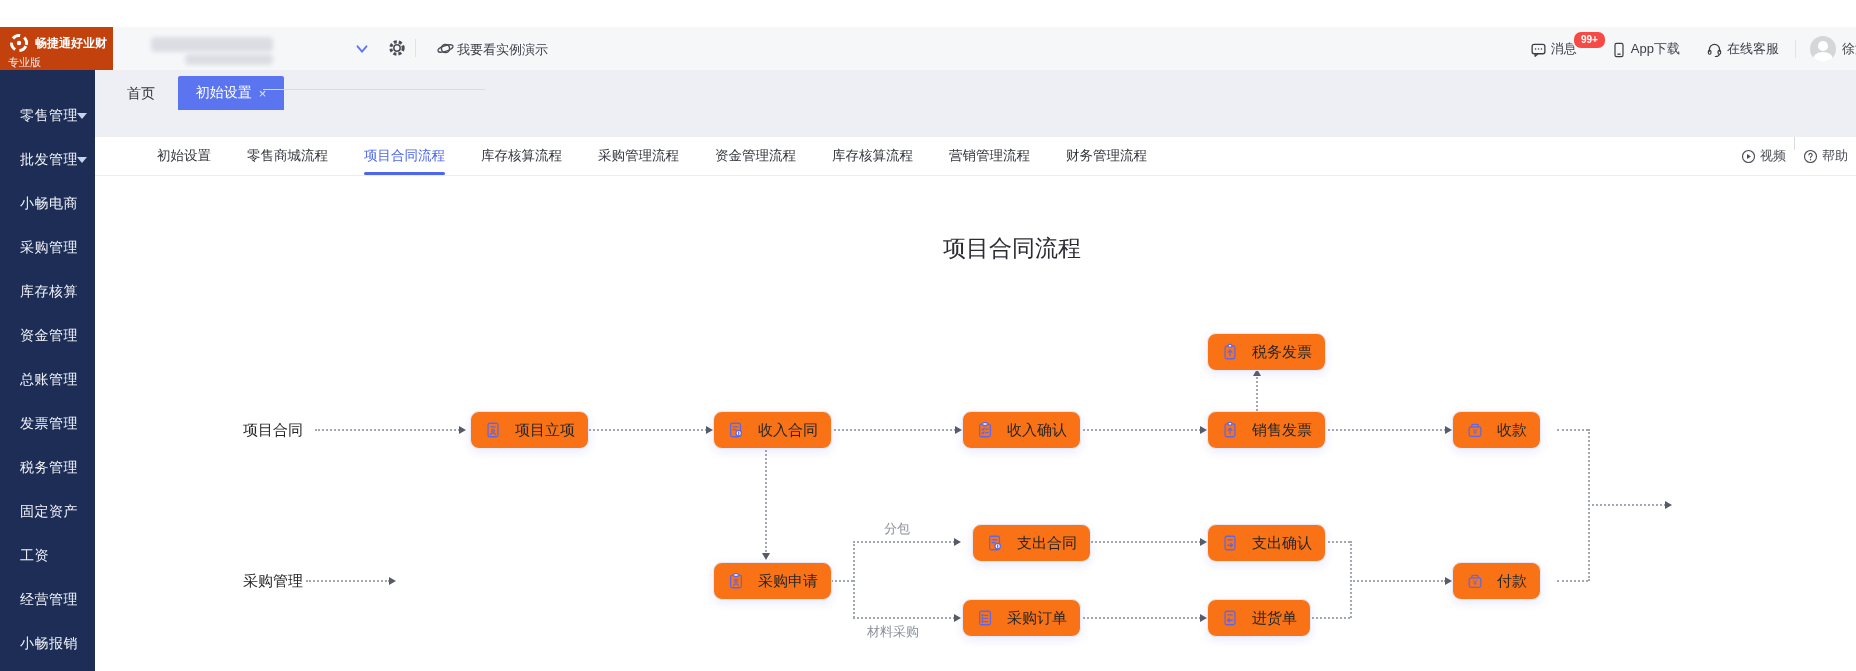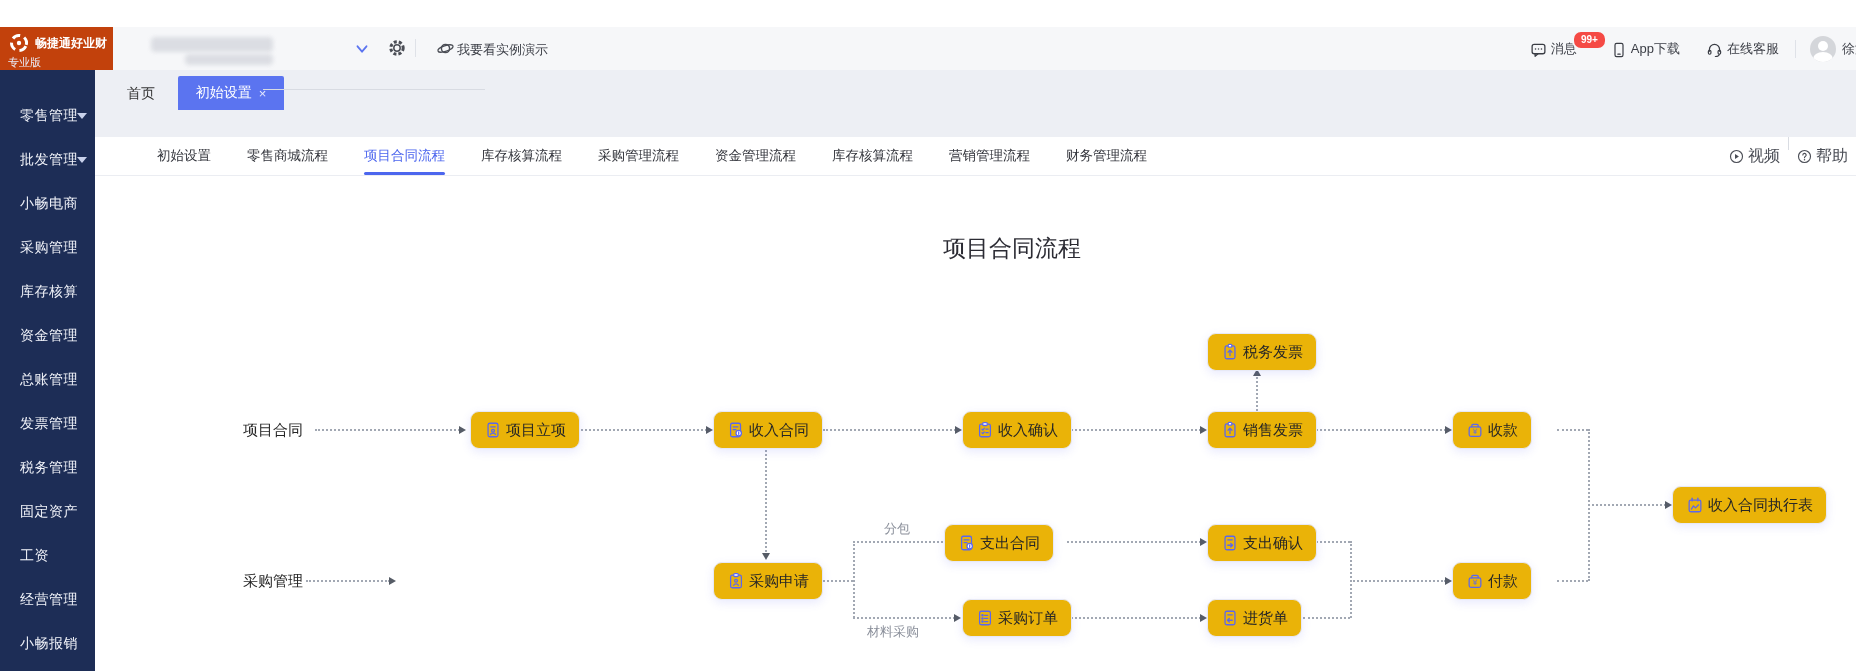--- a/index.html
+++ b/index.html
@@ -47,31 +47,31 @@
   .tab-close { font-size:13px; color:#e4e8ff; cursor:pointer; }
 
   
   .content { position:absolute; left:95px; top:137px; width:1761px; height:534px; background:#fff; overflow:hidden; }
   .subnav { position:absolute; left:0; top:0; width:100%; height:39px; border-bottom:1px solid #ebedf2;
     display:flex; align-items:stretch; padding-left:62px; }
   .sub-tab { font-size:13.5px; color:#33353c; line-height:38px; margin-right:36px; cursor:pointer; white-space:nowrap; position:relative; }
   .sub-tab.active { color:#4c66ee; }
   .sub-tab.active:after { content:''; position:absolute; left:0; right:0; bottom:0; height:3px; background:#4c66ee; border-radius:2px; }
   .sub-right { position:absolute; right:8px; top:0; height:38px; display:flex; gap:8px;
-    font-size:16px; color:#4a4d55; }
+    font-size:13px; color:#4a4d55; }
   .sub-right .vdiv { width:1px; height:13px; background:#d9dce2; }
   .sr-item { display:flex; align-items:center; gap:4px; cursor:pointer; }
 
   .flow-title { position:absolute; left:917px; top:96px; transform:translateX(-50%);
     font-size:23px; font-weight:500; color:#2b2b33; white-space:nowrap; }
 
   
   .lane-label { position:absolute; font-size:15px; font-weight:500; color:#262626; white-space:nowrap; }
-  .node { position:absolute; height:38px; display:flex; align-items:center; gap:4px; padding:0 13px;
-    background:#eab308; border:1px solid #e7e9f6; border-radius:9px; cursor:pointer;
+  .node { position:absolute; height:38px; display:flex; align-items:center; gap:13px; padding:0 13px;
+    background:#f97316; border:1px solid #e7e9f6; border-radius:9px; cursor:pointer;
     box-shadow:0 3px 10px rgba(96,106,240,.14); font-size:15px; color:#262626; white-space:nowrap; }
   .node svg { flex:none; }
   .branch-label { position:absolute; font-size:13px; color:#8b909b; white-space:nowrap; }
 
   .dh { position:absolute; height:0; border-top:2px dotted #a2a8b3; }
   .dh.arr:after { content:''; position:absolute; right:-6px; top:-5px; width:0; height:0;
     border-left:7px solid #565c66; border-top:4px solid transparent; border-bottom:4px solid transparent; }
   .dv { position:absolute; width:0; border-left:2px dotted #a2a8b3; }
   .dv.arrd:after { content:''; position:absolute; left:-5px; bottom:-4px; width:0; height:0;
     border-top:7px solid #565c66; border-left:4px solid transparent; border-right:4px solid transparent; }
@@ -290,41 +290,32 @@
 
     <div class="node" style="left:1357px;top:274px;">
       <svg width="18" height="18" viewBox="0 0 20 20" fill="none" stroke="#5b67ee" stroke-width="1.4" stroke-linecap="round" stroke-linejoin="round">
         <rect x="3.5" y="6.5" width="13" height="10.5" rx="2"></rect>
           <path d="M6.5 6.5 V5 a1.2 1.2 0 0 1 1.2-1.2 h4.6 A1.2 1.2 0 0 1 13.5 5 v1.5"></path>
         <text x="10" y="14.8" text-anchor="middle" font-size="8" stroke="none" fill="#5b67ee" font-family="'DejaVu Sans',sans-serif">¥</text>
       </svg>
       <span>收款</span>
     </div>
 
-    <div class="node" style="left:1577px;top:349px;">
-      <svg width="18" height="18" viewBox="0 0 20 20" fill="none" stroke="#5b67ee" stroke-width="1.4" stroke-linecap="round" stroke-linejoin="round">
-        <rect x="3.5" y="4.5" width="13" height="13" rx="2"></rect>
-          <line x1="6.8" y1="2.5" x2="6.8" y2="5.5"></line>
-          <line x1="13.2" y1="2.5" x2="13.2" y2="5.5"></line>
-        <polyline points="6,14.5 8.3,11 10.5,13.2 14,9.8"></polyline>
-      </svg>
-      <span>收入合同执行表</span>
-    </div>
 
     <div class="node" style="left:618px;top:425px;">
       <svg width="18" height="18" viewBox="0 0 20 20" fill="none" stroke="#5b67ee" stroke-width="1.4" stroke-linecap="round" stroke-linejoin="round">
         <rect x="4" y="3.5" width="12" height="14" rx="2"></rect>
           <rect x="7.5" y="1.8" width="5" height="3.2" rx="1" fill="#fff"></rect>
         <circle cx="10" cy="9.7" r="1.6"></circle>
           <path d="M7.4 14.8 c.6-2 4.6-2 5.2 0"></path>
       </svg>
       <span>采购申请</span>
     </div>
 
-    <div class="node" style="left:849px;top:387px;">
+    <div class="node" style="left:877px;top:387px;">
       <svg width="18" height="18" viewBox="0 0 20 20" fill="none" stroke="#5b67ee" stroke-width="1.4" stroke-linecap="round" stroke-linejoin="round">
         <rect x="4" y="2.5" width="11" height="15" rx="2"></rect>
           <line x1="6.8" y1="6.5" x2="12.2" y2="6.5"></line>
           <line x1="6.8" y1="9.5" x2="10" y2="9.5"></line>
         <circle cx="13" cy="13.5" r="3" fill="#fff"></circle>
           <line x1="13" y1="12.2" x2="13" y2="14.8"></line>
       </svg>
       <span>支出合同</span>
     </div>
 

